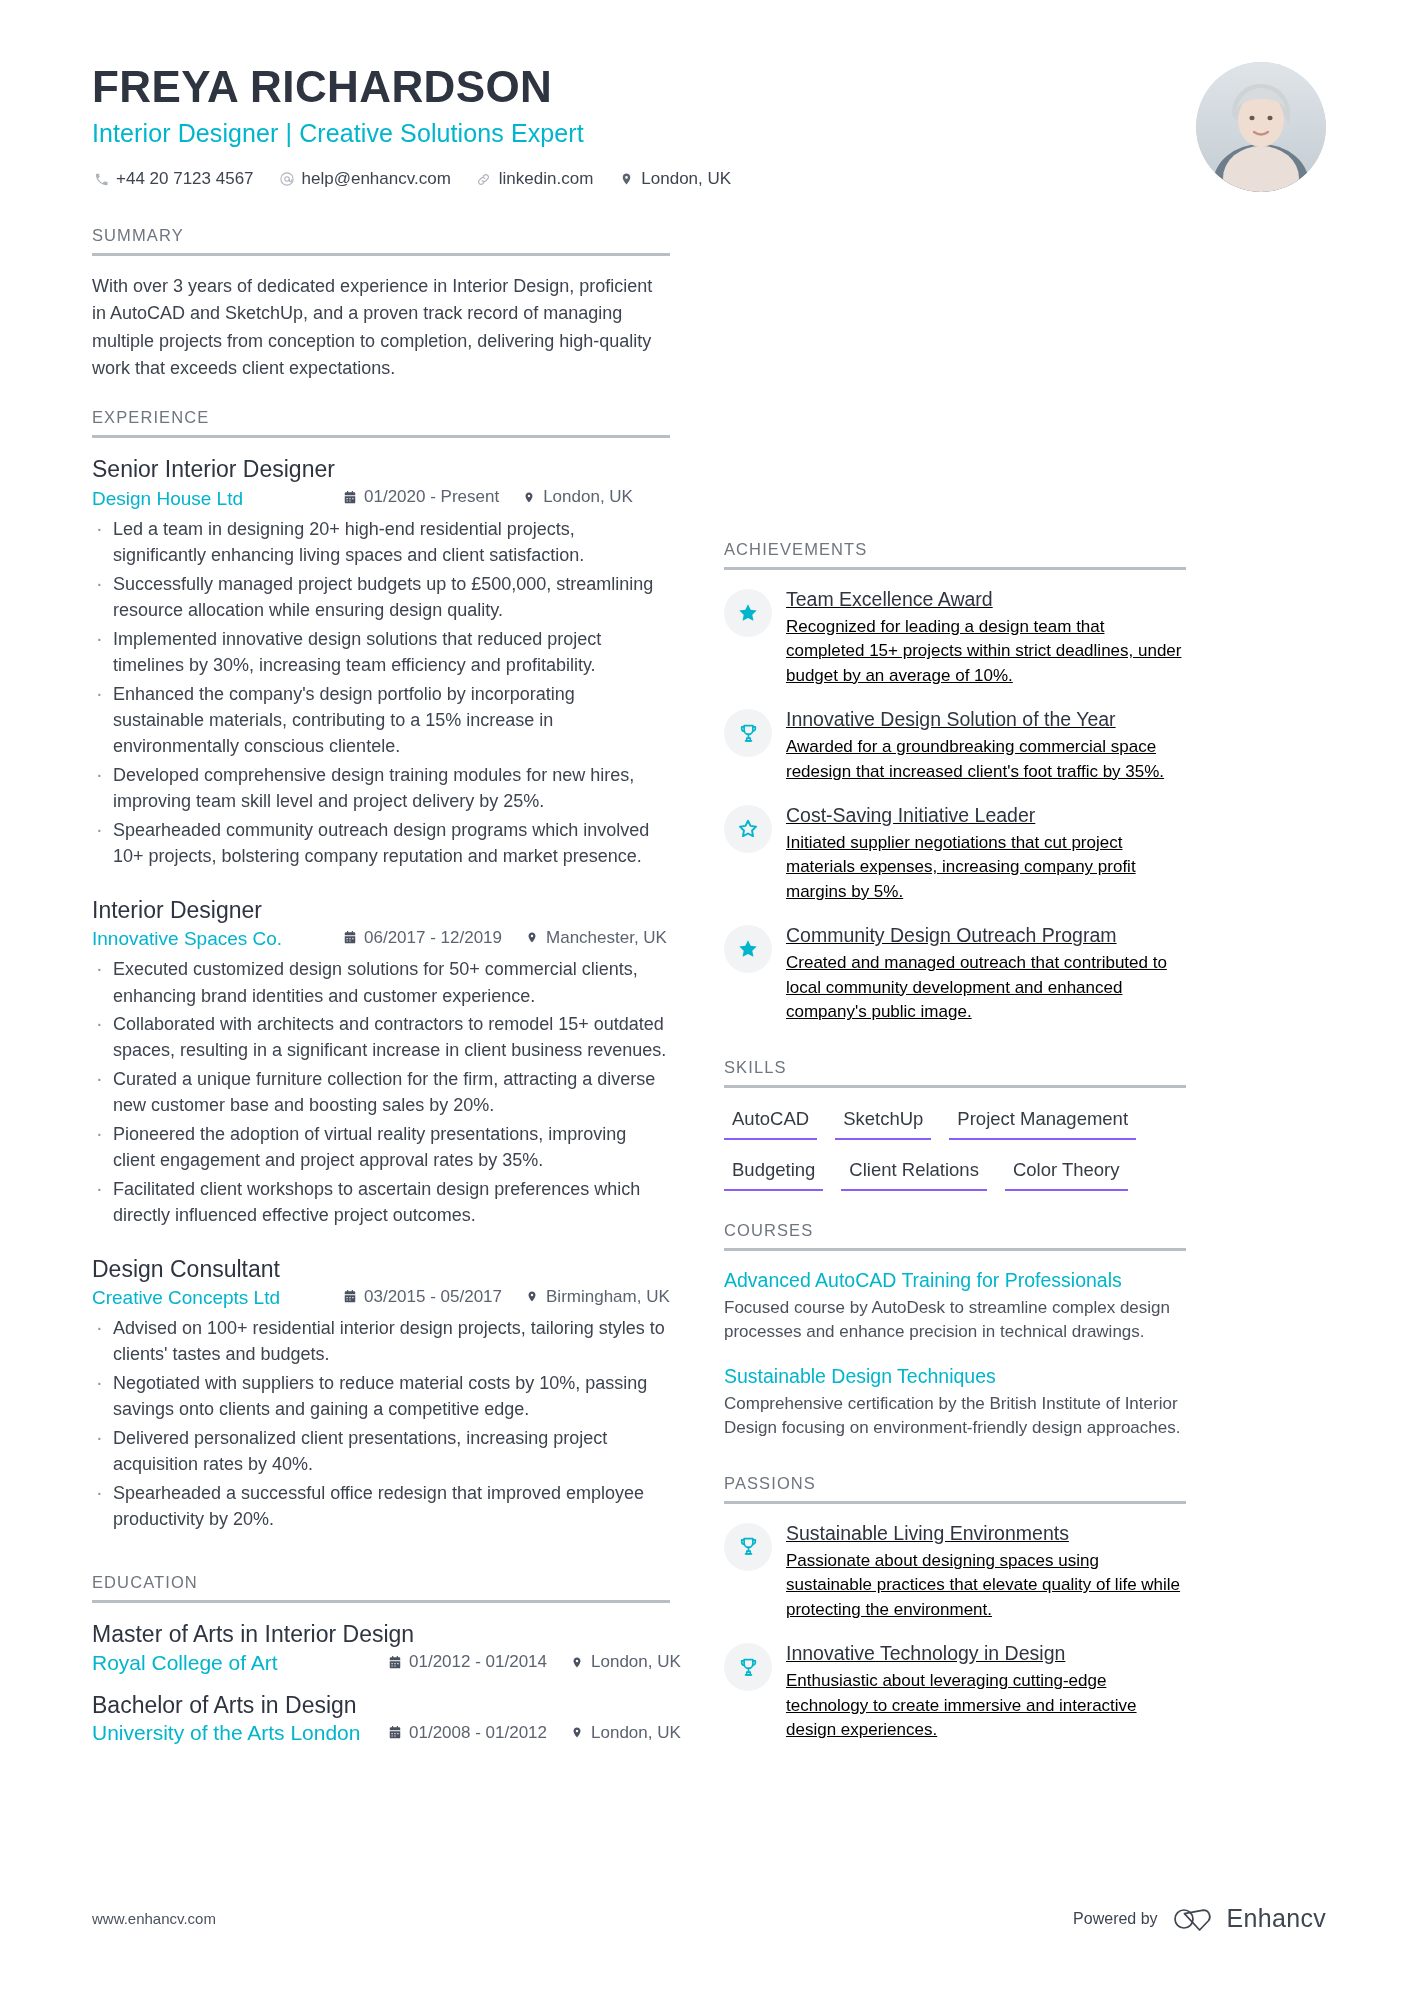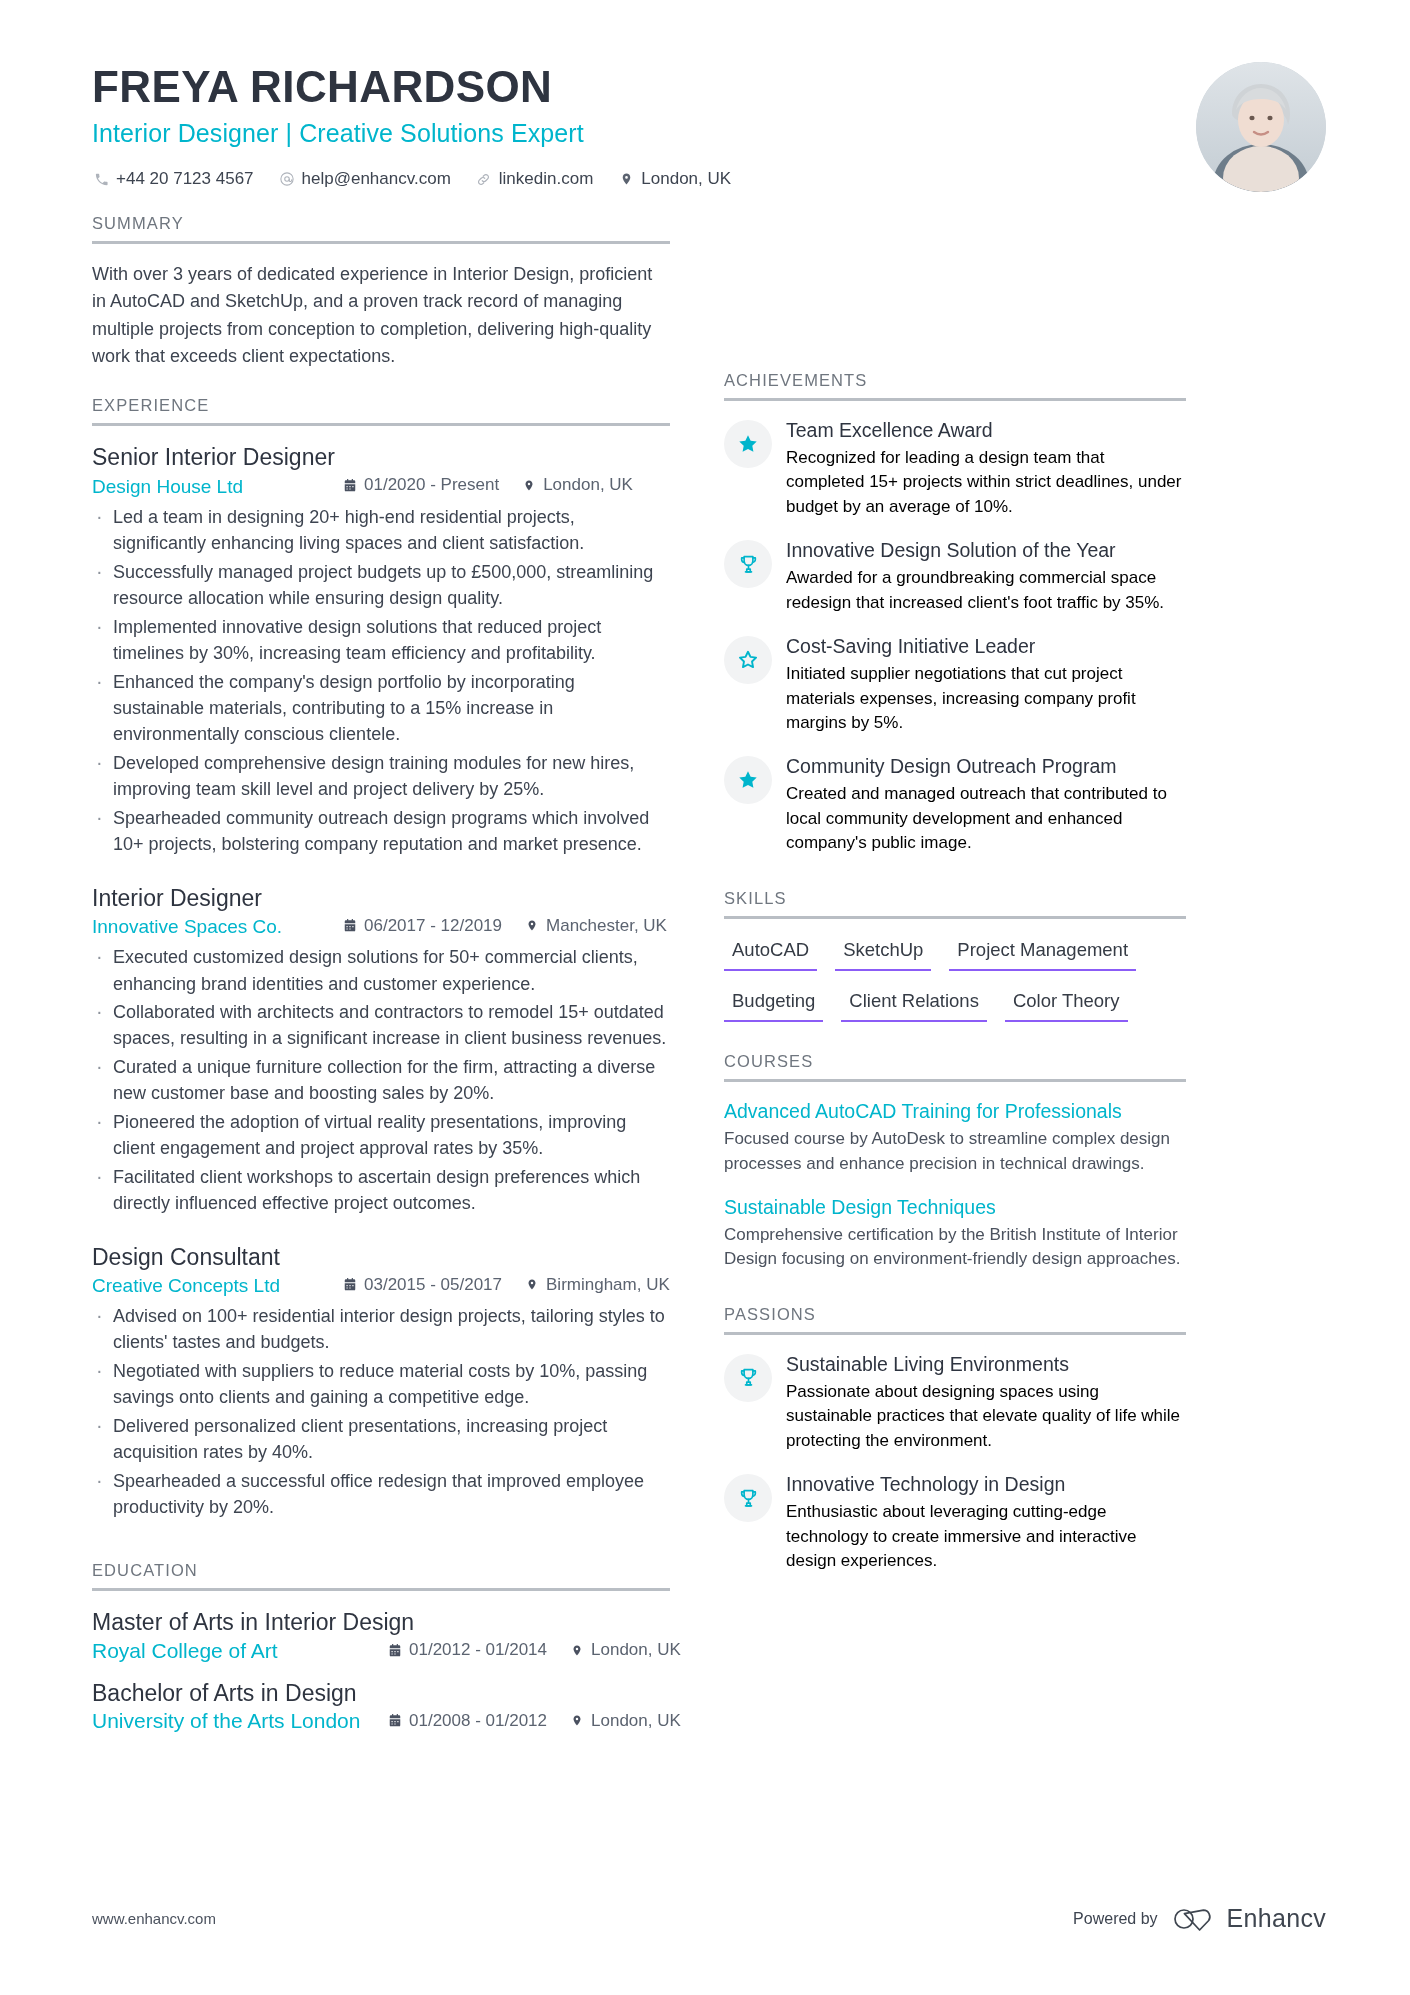--- a/index.html
+++ b/index.html
@@ -76,22 +76,22 @@
     border-radius: 50%;
     overflow: hidden;
     background: #cfd6dc;
   }
   .photo svg { display: block; width: 100%; height: 100%; }
 
   
   .columns {
     display: flex;
     padding: 0 59px 0 92px;
-    margin-top: 14px;
-    align-items: center;
+    margin-top: 26px;
+    align-items: flex-end;
   }
   .col-left  { width: 578px; flex: none; }
   .col-gap   { width: 54px;  flex: none; }
   .col-right { width: 462px; flex: none; }
 
   
   .sec { margin-bottom: 0; }
   .sec-title {
     font-size: 16.5px;
     letter-spacing: 1.1px;
@@ -198,21 +198,21 @@
     border-radius: 50%;
     background: #f2f3f4;
     display: flex;
     align-items: center;
     justify-content: center;
     flex: none;
     margin-right: 14px;
     margin-top: 2px;
   }
   .ach-icon svg { display: block; }
-  .ach-body { flex: 1; min-width: 0; }
+  .ach-body { flex: 1; min-width: 0; text-decoration: underline; }
   .ach-title {
     font-size: 19.5px;
     color: #2e3440;
     line-height: 1.28;
     margin-bottom: 3px;
   }
   .ach-desc {
     font-size: 17px;
     line-height: 1.44;
     color: #000000;

